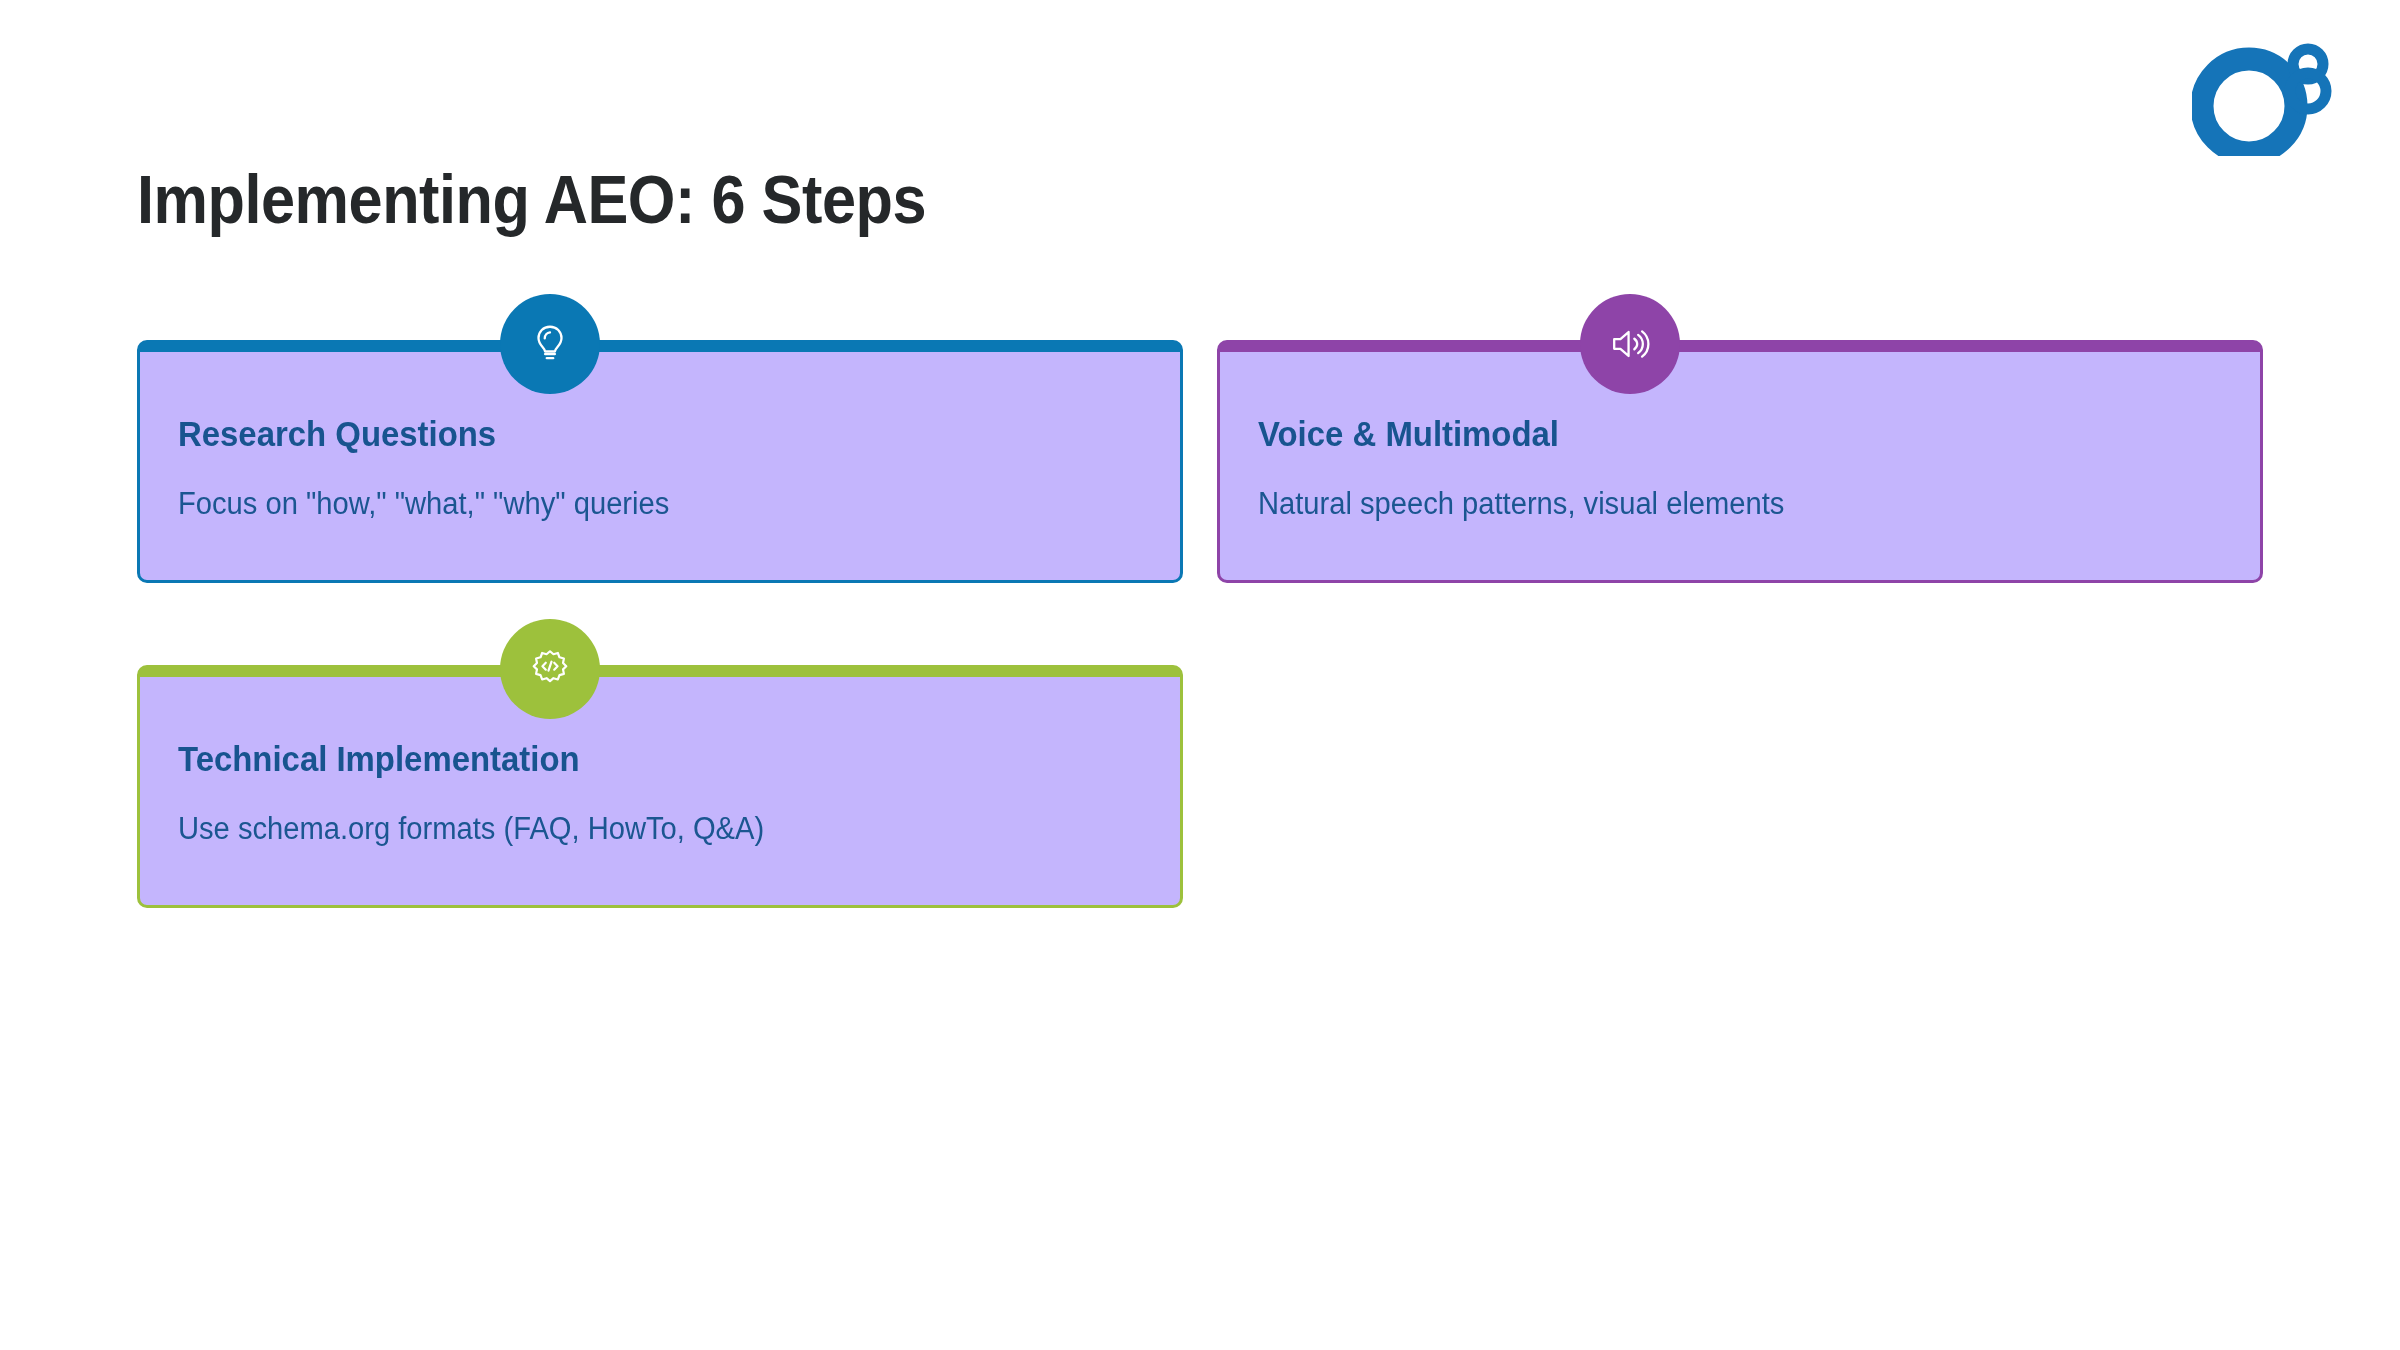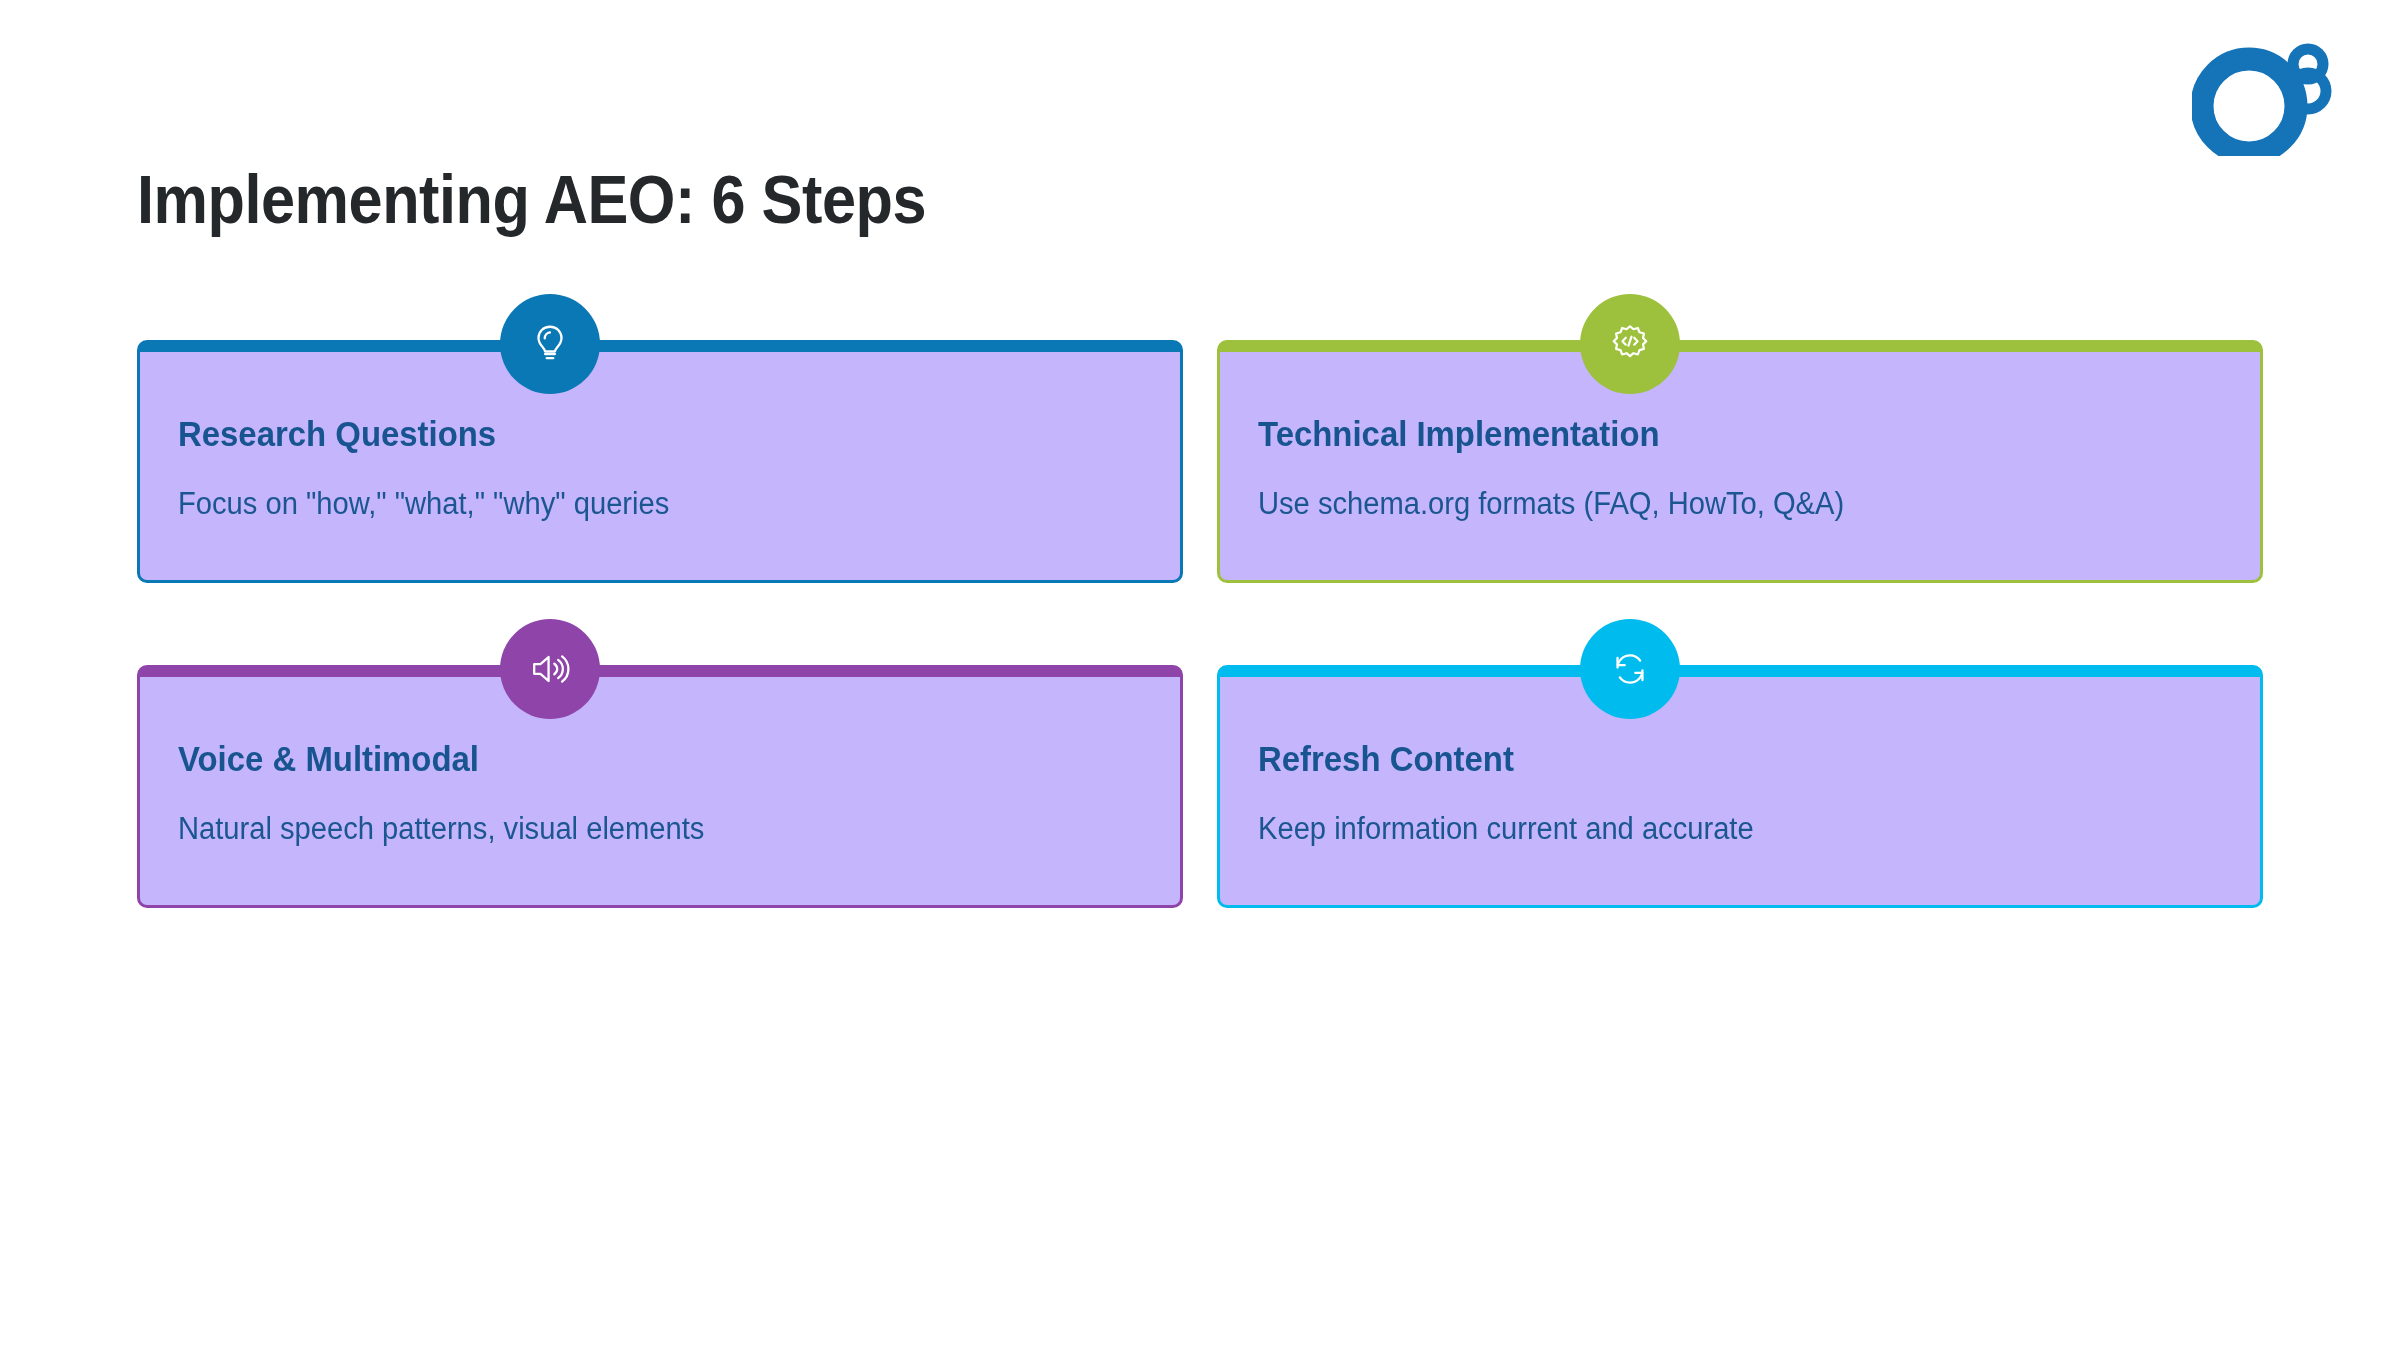--- a/index.html
+++ b/index.html
@@ -148,64 +148,48 @@
         <path d="M24 6c-7 0-12 5.2-12 11.8 0 4.3 2.1 7 4.2 9.4 1.6 1.8 2.4 3 2.6 4.6h10.4c0.2-1.6 1-2.8 2.6-4.6C33.9 24.8 36 22.1 36 17.8 36 11.2 31 6 24 6z"></path>
         <path d="M18.8 34.5h10.4"></path>
         <path d="M20.6 38.8h6.8"></path>
         <path d="M18.5 18.2c0-3.3 2.4-6 5.5-6.4"></path>
       </svg>
     </div>
   </div>
 
 
   <div class="card-wrap">
+    <div class="card" id="card-3" style="border-color: rgb(142, 68, 168);">
+      <div class="card-body">
+        <div class="card-heading" style="color: rgb(24, 84, 143);">Voice &amp; Multimodal</div>
+        <div class="card-desc" style="color: rgb(27, 86, 145);">Natural speech patterns, visual elements</div>
+      </div>
+    </div>
+    <div class="icon-badge" id="badge-3" style="background: rgb(142, 68, 168);">
+      <svg viewBox="0 0 48 48" fill="none" stroke="#ffffff" stroke-width="2.4" stroke-linecap="round" stroke-linejoin="round">
+        <path d="M22.5 11.5L14 19H7.5v10H14l8.5 7.5z"></path>
+        <path d="M28.5 18.5c1.9 1.5 3 3.4 3 5.5s-1.1 4-3 5.5"></path>
+        <path d="M32.5 14.5c3.1 2.3 4.9 5.7 4.9 9.5s-1.8 7.2-4.9 9.5"></path>
+        <path d="M36.6 10.8c4.1 3.1 6.6 7.8 6.6 13.2s-2.5 10.1-6.6 13.2"></path>
+      </svg>
+    </div>
+  </div>
+
+  <div class="card-wrap">
     <div class="card" id="card-2" style="border-color: rgb(157, 193, 60);">
       <div class="card-body">
         <div class="card-heading" style="color: rgb(24, 84, 143);">Technical Implementation</div>
         <div class="card-desc" style="color: rgb(27, 86, 145);">Use schema.org formats (FAQ, HowTo, Q&amp;A)</div>
       </div>
     </div>
     <div class="icon-badge" id="badge-2" style="background: rgb(157, 193, 60);">
       <svg viewBox="0 0 48 48" fill="none" stroke="#ffffff" stroke-width="2.3" stroke-linecap="round" stroke-linejoin="round">
         <path d="M24 5.5l3.6 3.1 4.6-1.3 1.7 4.5 4.6 1.3-0.9 4.7 3.4 3.3-3.4 3.3 0.9 4.7-4.6 1.3-1.7 4.5-4.6-1.3L24 36.7l-3.6-3.1-4.6 1.3-1.7-4.5-4.6-1.3 0.9-4.7L7 21.1l3.4-3.3-0.9-4.7 4.6-1.3 1.7-4.5 4.6 1.3z"></path>
         <path d="M19.6 17.5l-3.5 3.6 3.5 3.6"></path>
         <path d="M28.4 17.5l3.5 3.6-3.5 3.6"></path>
         <path d="M25.6 16.4l-3.2 9.4"></path>
       </svg>
     </div>
   </div>
 
-  <div class="card-wrap">
-    <div class="card" id="card-3" style="border-color: rgb(142, 68, 168);">
-      <div class="card-body">
-        <div class="card-heading" style="color: rgb(24, 84, 143);">Voice &amp; Multimodal</div>
-        <div class="card-desc" style="color: rgb(27, 86, 145);">Natural speech patterns, visual elements</div>
-      </div>
-    </div>
-    <div class="icon-badge" id="badge-3" style="background: rgb(142, 68, 168);">
-      <svg viewBox="0 0 48 48" fill="none" stroke="#ffffff" stroke-width="2.4" stroke-linecap="round" stroke-linejoin="round">
-        <path d="M22.5 11.5L14 19H7.5v10H14l8.5 7.5z"></path>
-        <path d="M28.5 18.5c1.9 1.5 3 3.4 3 5.5s-1.1 4-3 5.5"></path>
-        <path d="M32.5 14.5c3.1 2.3 4.9 5.7 4.9 9.5s-1.8 7.2-4.9 9.5"></path>
-        <path d="M36.6 10.8c4.1 3.1 6.6 7.8 6.6 13.2s-2.5 10.1-6.6 13.2"></path>
-      </svg>
-    </div>
-  </div>
 
-
-  <div class="card-wrap">
-    <div class="card" id="card-5" style="border-color: rgb(0, 188, 238);">
-      <div class="card-body">
-        <div class="card-heading" style="color: rgb(24, 84, 143);">Refresh Content</div>
-        <div class="card-desc" style="color: rgb(27, 86, 145);">Keep information current and accurate</div>
-      </div>
-    </div>
-    <div class="icon-badge" id="badge-5" style="background: rgb(0, 188, 238);">
-      <svg viewBox="0 0 48 48" fill="none" stroke="#ffffff" stroke-width="2.4" stroke-linecap="round" stroke-linejoin="round">
-        <path d="M11 22.5c0-7 5.8-12.7 13-12.7 4.4 0 8.3 2.1 10.6 5.4"></path>
-        <path d="M37 25.5c0 7-5.8 12.7-13 12.7-4.4 0-8.3-2.1-10.6-5.4"></path>
-        <path d="M11 12.5v7.5h7.5"></path>
-        <path d="M37 35.5V28h-7.5"></path>
-      </svg>
-    </div>
-  </div>
 
 </div>
 
 </body></html>

